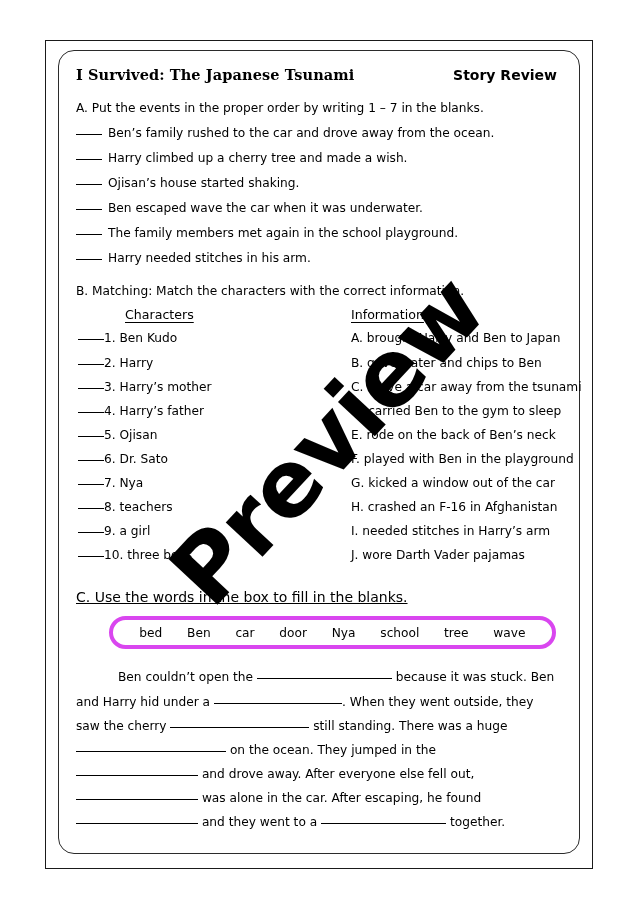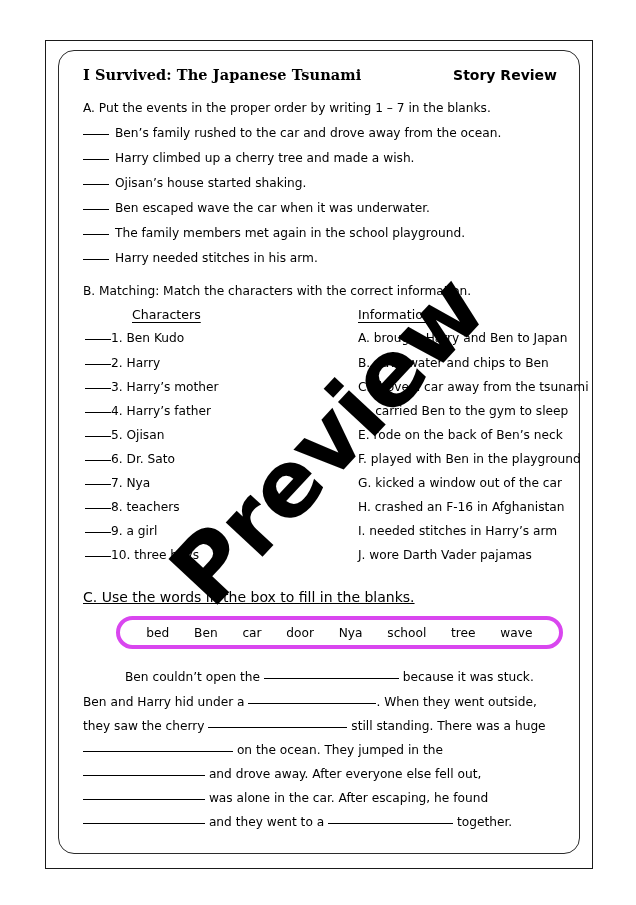--- a/index.html
+++ b/index.html
@@ -28,21 +28,21 @@
     border: 1px solid #2b2b2b;
     border-radius: 16px;
     background: #fff;
   }
 
   
   #content {
     position: absolute;
     left: 58px; top: 50px;
     width: 522px; height: 804px;
-    padding: 10px 20px 0 22px;
+    padding: 10px 20px 0 15px;
     color: #000;
   }
 
   
   .header-row {
     display: flex;
     align-items: baseline;
     justify-content: space-between;
     margin: 6px 0 0 0;
     padding: 0 2px 0 3px;

